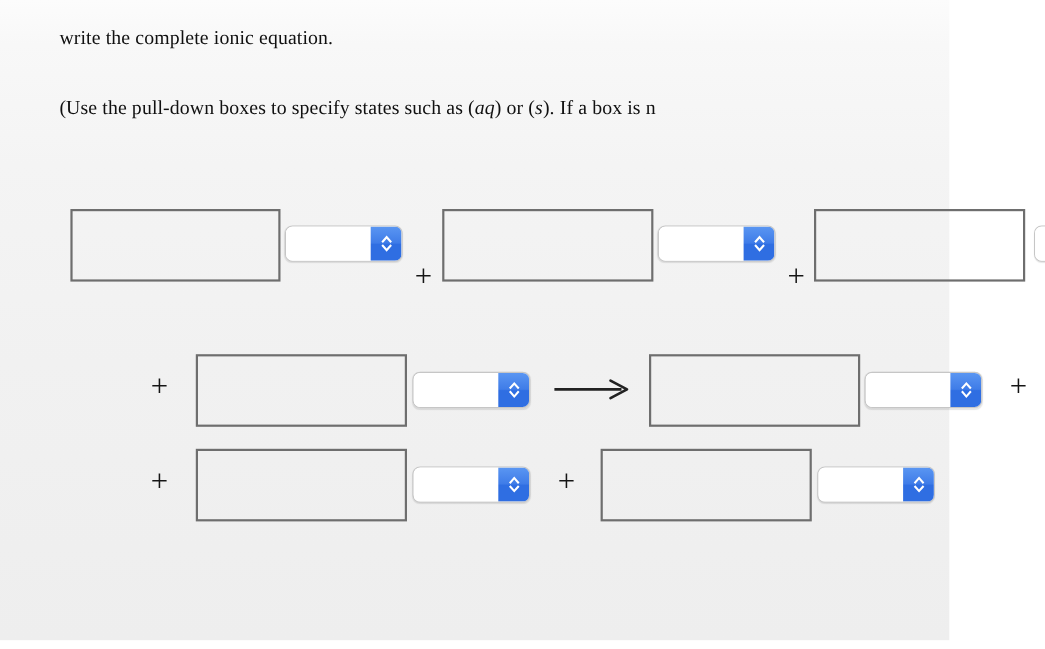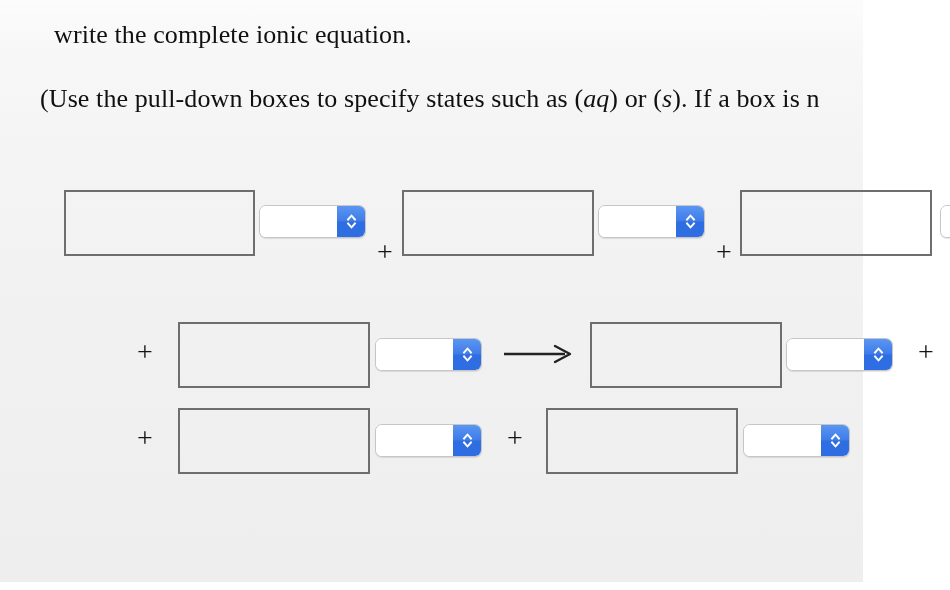--- a/index.html
+++ b/index.html
@@ -37,31 +37,31 @@
                 #f1f1f1 330px,
                 #eeeeee 582px);
     overflow: visible;
   }
 
   
   .prose {
     position: absolute;
     color: #101010;
     font-family: "Liberation Serif", serif;
-    font-size: 26px;
+    font-size: 18px;
     line-height: 33px;
     white-space: nowrap;
     letter-spacing: 0.1px;
   }
   #q-line {
     left: 54px;
     top: 18px;
   }
   #instr {
-    left: 40px;
+    left: 54px;
     top: 82px;
   }
   #instr .l2 { display: block; }
   .prose i { font-style: italic; }
 
   
   #equation {
     position: absolute;
     left: 0;
     top: 0;

